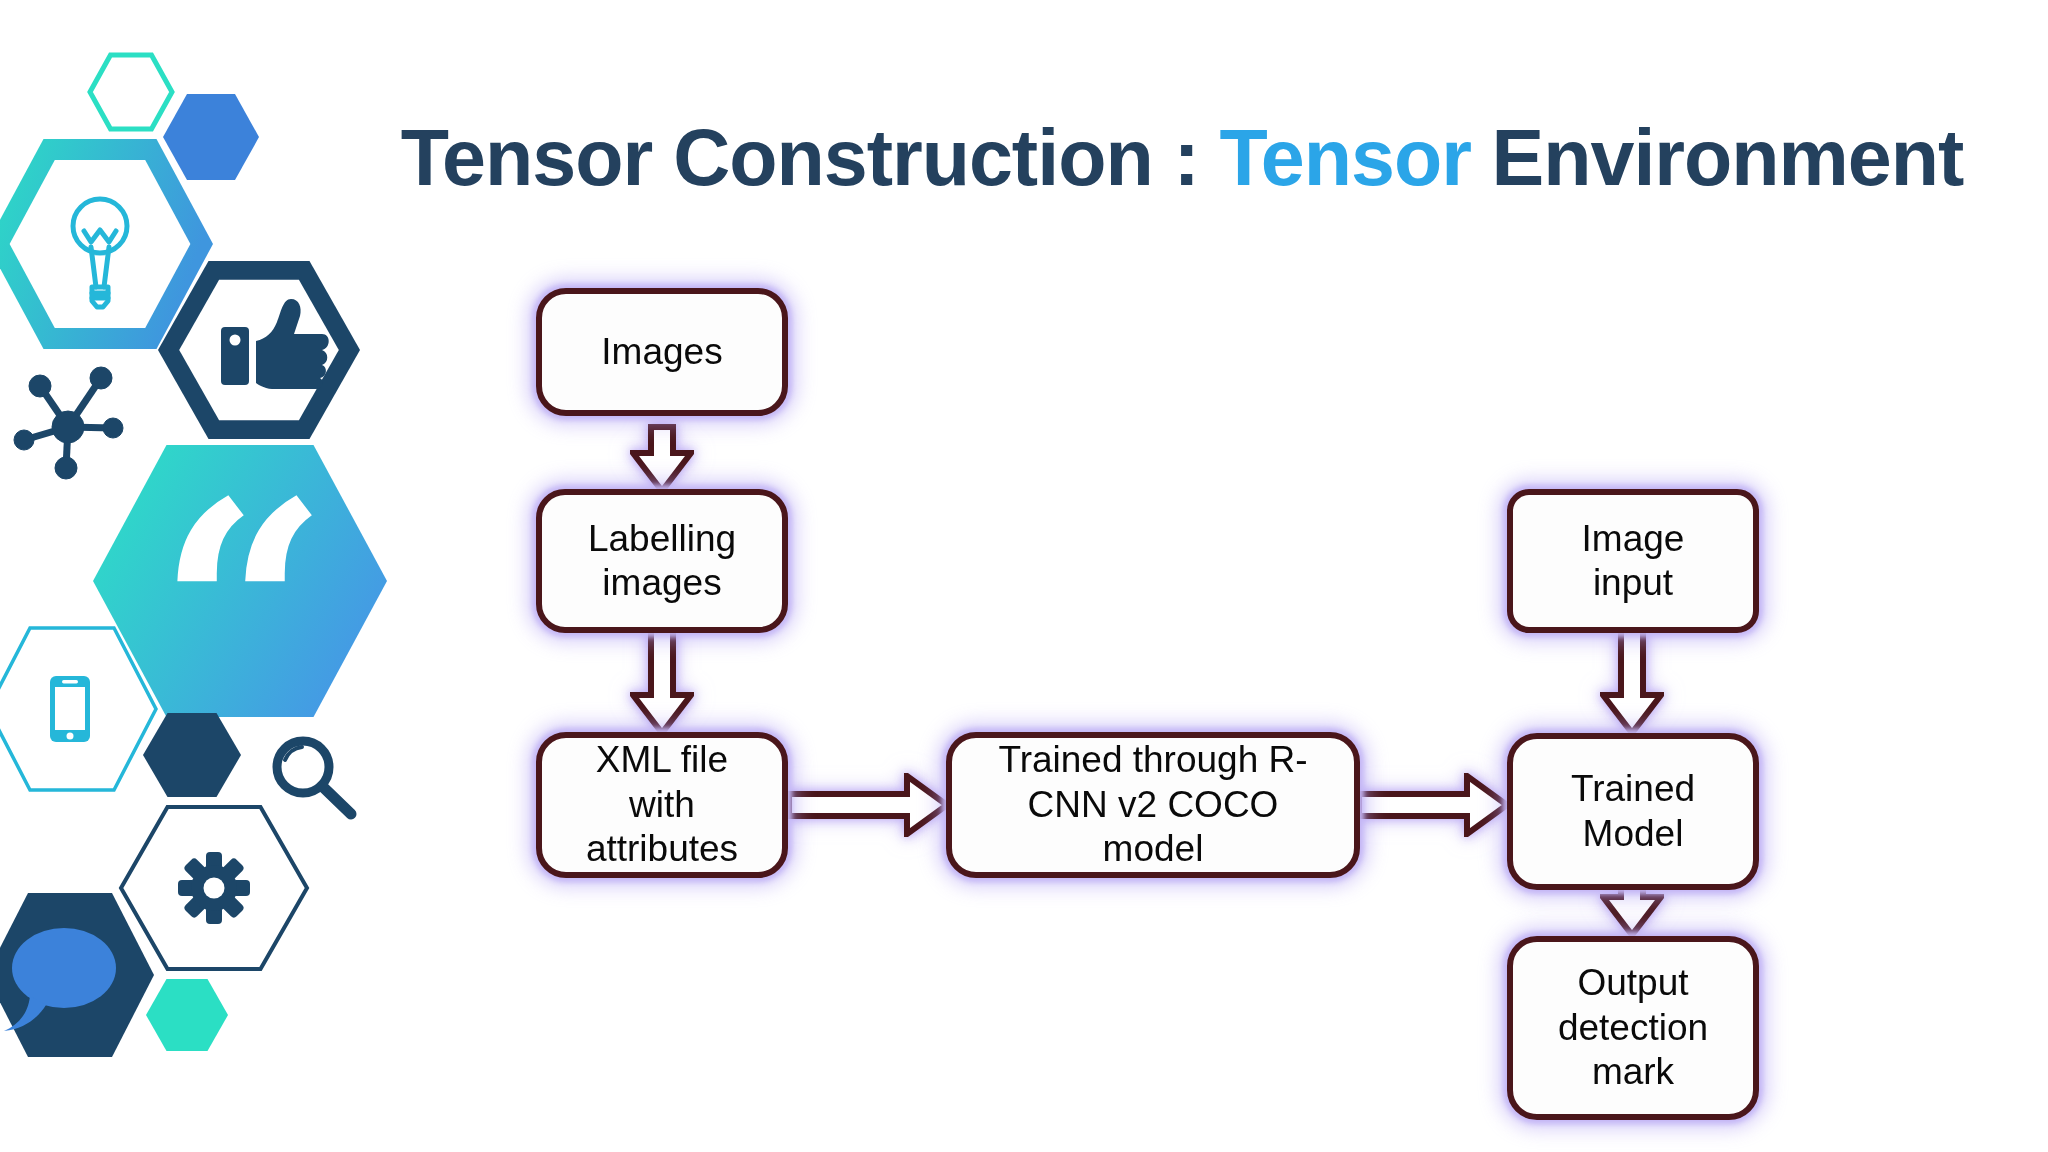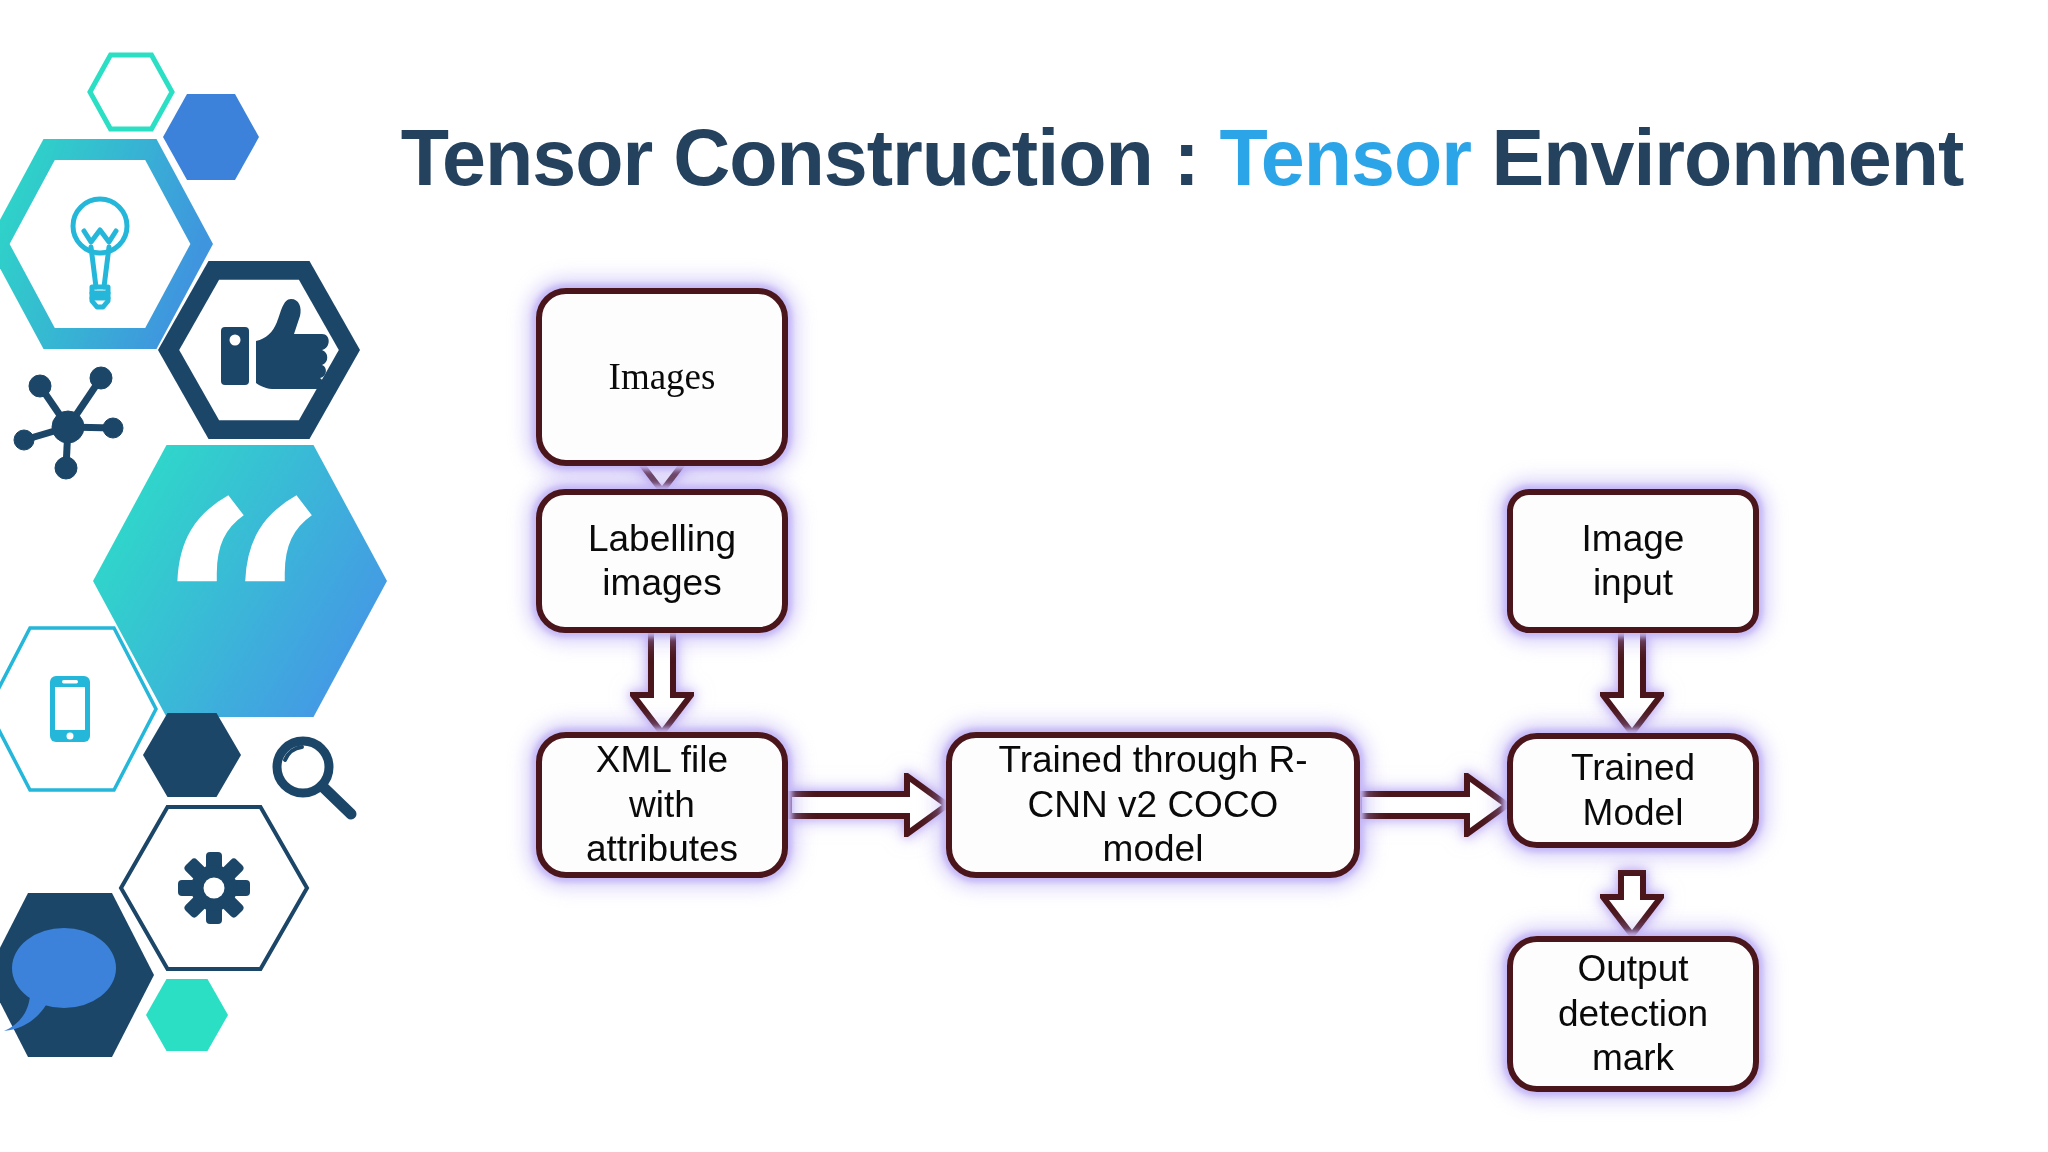--- a/index.html
+++ b/index.html
@@ -13,27 +13,27 @@
   .title .hl{color:#2BA5E8;}
   .title span + span{margin-left:0.26em;margin-top:20px;}
 
   
   .fbox{position:absolute;box-sizing:border-box;background:#fdfdfd;
         border:6px solid #4A161B;border-radius:30px;
         display:flex;align-items:center;justify-content:center;text-align:center;
         font-size:37px;line-height:1.2;color:#0a0a0a;padding:6px 26px;
         box-shadow:0 0 5px 4px rgba(196,182,246,.95),0 0 18px 10px rgba(176,158,243,.45);
         z-index:2;}
-  .b-images {left:536px;top:288px;width:252px;height:178px;font-family:Liberation Serif, serif;}
+  .b-images {left:536px;top:288px;width:252px;height:128px;}
   .b-label  {left:536px;top:489px;width:252px;height:144px;border-radius:29px;}
   .b-xml    {left:536px;top:732px;width:252px;height:146px;}
   .b-train  {left:946px;top:732px;width:414px;height:146px;}
   .b-input  {left:1507px;top:489px;width:252px;height:144px;border-radius:22px;}
-  .b-model  {left:1507px;top:733px;width:252px;height:115px;}
-  .b-output {left:1507px;top:936px;width:252px;height:156px;}
+  .b-model  {left:1507px;top:733px;width:252px;height:157px;}
+  .b-output {left:1507px;top:936px;width:252px;height:184px;}
 
   
   .arrow{position:absolute;z-index:1;
          filter:drop-shadow(0 0 5px rgba(186,168,244,.95)) drop-shadow(0 0 9px rgba(176,158,243,.55));}
   .arrow path{fill:#ffffff;stroke:#4A161B;stroke-width:6;stroke-linejoin:miter;}
 
   
   .decor{position:absolute;left:0;top:0;z-index:0;}
 </style>
 </head>

